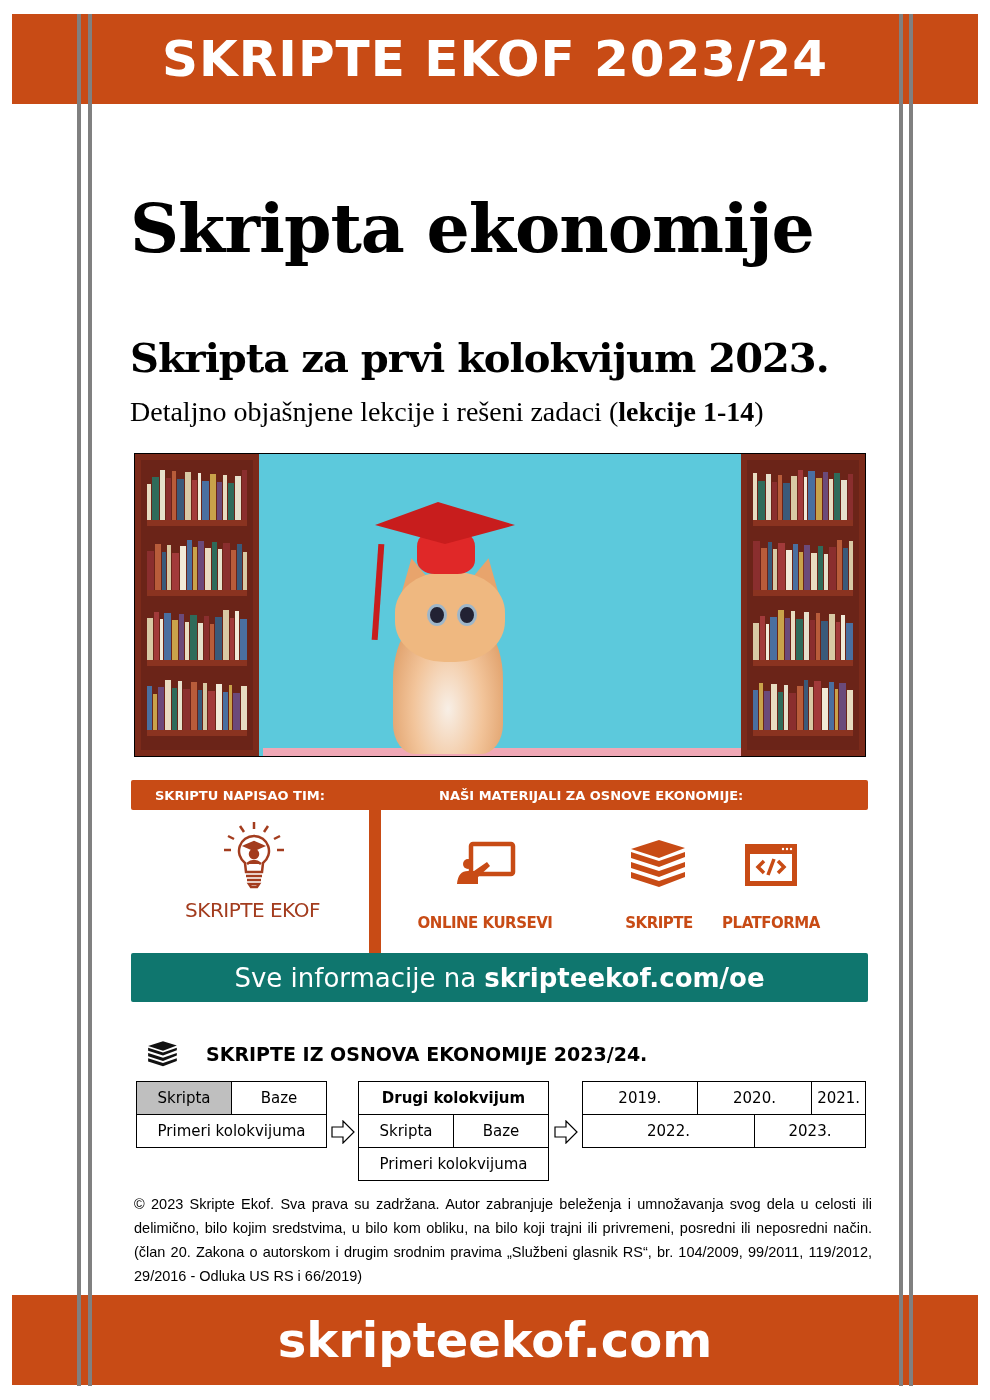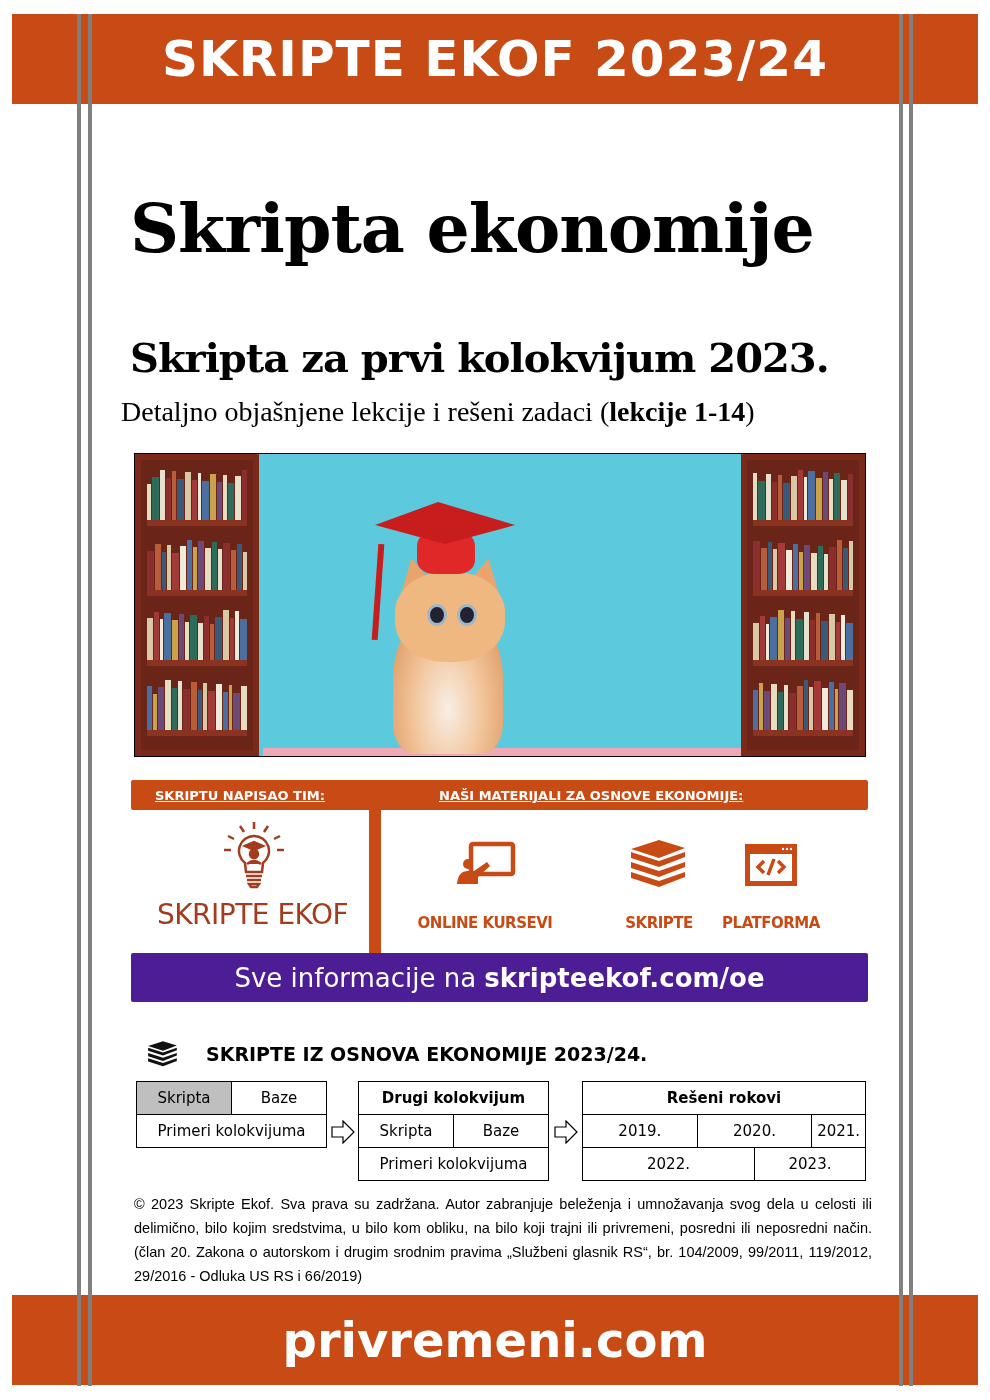--- a/index.html
+++ b/index.html
@@ -8,52 +8,52 @@
 
   .band { position: absolute; left: 12px; width: 966px; background: #c84b15; color: #fff; display: flex; align-items: center; justify-content: center; font-weight: bold; }
   .band-top { top: 14px; height: 90px; font-size: 50px; letter-spacing: 1px; }
   .band-bottom { top: 1295px; height: 90px; font-size: 48px; }
   .rule { position: absolute; width: 4px; background: #808080; top: 14px; height: 1372px; }
   .rule.l1 { left: 77px; } .rule.l2 { left: 88px; }
   .rule.r1 { left: 899px; } .rule.r2 { left: 909px; }
 
   .title { position: absolute; left: 130px; top: 188px; font-family: "DejaVu Serif", serif; font-weight: bold; font-size: 68px; letter-spacing: -1px; }
   .subtitle { position: absolute; left: 130px; top: 334px; font-family: "DejaVu Serif", serif; font-weight: bold; font-size: 40px; letter-spacing: -1px; }
-  .desc { position: absolute; left: 121px; top: 396px; font-family: "Liberation Serif", serif; font-size: 28px; }
+  .desc { position: absolute; left: 130px; top: 396px; font-family: "Liberation Serif", serif; font-size: 28px; }
   .desc b { font-weight: bold; }
 
   .hero { position: absolute; left: 134px; top: 453px; width: 732px; height: 304px; border: 1px solid #000; background: #5cc9dc; overflow: hidden; }
   .shelf { position: absolute; top: 0; width: 124px; height: 100%; background: #6b2418; border: 6px solid #7b2a1a; }
   .shelf.left { left: 0; } .shelf.right { right: 0; }
   .shelf-row { position: absolute; left: 6px; right: 6px; height: 58px; display: flex; align-items: flex-end; gap: 1px; border-bottom: 6px solid #8a3320; }
   .book { display: inline-block; height: 88%; }
   .desk { position: absolute; left: 128px; bottom: 0; width: 480px; height: 8px; background: #f0a8b6; }
   .cat-body { position: absolute; left: 258px; top: 150px; width: 110px; height: 150px; background: radial-gradient(ellipse at 50% 70%, #f8efe6 0%, #f2c49a 45%, #e0a06a 80%); border-radius: 50% 50% 20% 20%; }
   .cat-head { position: absolute; left: 260px; top: 118px; width: 110px; height: 90px; background: #efb880; border-radius: 45%; }
   .ear { position: absolute; top: 104px; width: 0; height: 0; border-left: 18px solid transparent; border-right: 18px solid transparent; border-bottom: 34px solid #e8a46c; }
   .ear.l { left: 262px; transform: rotate(-12deg); } .ear.r { left: 332px; transform: rotate(12deg); }
   .eye { position: absolute; top: 150px; width: 20px; height: 22px; border-radius: 50%; background: #223; border: 3px solid #9fb6c8; }
   .eye.l { left: 292px; } .eye.r { left: 322px; }
   .cap-top { position: absolute; left: 240px; top: 48px; width: 140px; height: 42px; background: #c81d1d; clip-path: polygon(45% 0, 100% 55%, 50% 100%, 0 55%); }
   .cap-base { position: absolute; left: 282px; top: 74px; width: 58px; height: 46px; background: #e02828; border-radius: 40% 40% 30% 30%; }
   .tassel { position: absolute; left: 240px; top: 90px; width: 6px; height: 96px; background: #c81d1d; transform: rotate(4deg); }
 
   .panel-head { position: absolute; left: 131px; top: 780px; width: 737px; height: 30px; background: #c84b15; color: #fff; font-weight: bold; font-size: 13px; border-radius: 2px; }
-  .panel-head span { position: absolute; top: 8px; text-decoration: underline; }
+  .panel-head span { position: absolute; top: 8px; }
   .panel-divider { position: absolute; left: 369px; top: 810px; width: 12px; height: 144px; background: #c84b15; }
   .logo { position: absolute; left: 140px; top: 820px; width: 225px; height: 130px; text-align: center; color: #a33c1e; }
   .logo-bulb { position: absolute; left: 82px; top: 0; width: 64px; height: 70px; }
-  .logo-name { position: absolute; left: 0; top: 78px; width: 225px; font-size: 28px; letter-spacing: -0.5px; }
+  .logo-name { position: absolute; left: 0; top: 78px; width: 225px; font-size: 20px; letter-spacing: -0.5px; }
   .logo-slogan { position: absolute; left: 0; top: 111px; width: 225px; font-family: "DejaVu Serif", serif; font-size: 11px; margin-top: 36px; }
 
   .mat { position: absolute; top: 840px; width: 150px; text-align: center; color: #c84b15; }
   .mat .ico { width: 64px; height: 48px; margin: 0 auto; }
   .mat .lbl { margin-top: 22px; font-weight: bold; font-size: 15px; letter-spacing: -0.5px; }
 
-  .info-bar { position: absolute; left: 131px; top: 953px; width: 737px; height: 49px; background: #4c1d95; color: #fff; font-size: 26px; display: flex; align-items: center; justify-content: center; border-radius: 2px; }
+  .info-bar { position: absolute; left: 131px; top: 953px; width: 737px; height: 49px; background: #0f766e; color: #fff; font-size: 26px; display: flex; align-items: center; justify-content: center; border-radius: 2px; }
   .info-bar b { font-weight: bold; margin-left: 8px; }
 
   .sec-head { position: absolute; left: 146px; top: 1038px; display: flex; align-items: center; }
   .sec-head .t { margin-left: 26px; font-weight: bold; font-size: 19px; }
 
   .grid { position: absolute; top: 1081px; border-collapse: collapse; font-size: 15px; }
   .grid td { border: 1px solid #000; height: 33px; text-align: center; }
   .grid .hd { font-weight: bold; }
   .grid .shade { background: #bfbfbf; }
   .arrow { position: absolute; top: 1120px; width: 24px; height: 24px; }
@@ -346,36 +346,33 @@
       </tr>
 </tbody>
   </table>
 
 <svg class="arrow" style="left:554px;" viewBox="0 0 24 24">
     <path d="M1 7 h11 v-6 l11 11 l-11 11 v-6 h-11 z" fill="#fff" stroke="#000" stroke-width="1.2"></path>
   </svg>
 
 <table class="grid" style="left:582px;width:284px;">
   <tbody>
-      <tr>
-        <td colspan="6" class="hd">Rešeni rokovi</td>
-      </tr>
   <tr>
     <td colspan="2" style="width:94px;">2019.</td>
     <td colspan="2" style="width:94px;">2020.</td>
     <td colspan="2">2021.</td>
   </tr>
   <tr>
     <td colspan="3">2022.</td>
     <td colspan="3">2023.</td>
   </tr>
 </tbody>
   </table>
 
 <p class="legal">© 2023 Skripte Ekof. Sva prava su zadržana. Autor zabranjuje beleženja i umnožavanja svog dela u celosti ili delimično, bilo kojim sredstvima, u bilo kom obliku, na bilo koji trajni ili privremeni, posredni ili neposredni način. (član 20. Zakona o autorskom i drugim srodnim pravima „Službeni glasnik RS“, br. 104/2009, 99/2011, 119/2012, 29/2016 - Odluka US RS i 66/2019)</p>
 
 <div class="band band-bottom">
-  <span>privremeni.com</span>
+  <span>skripteekof.com</span>
 </div>
 <div class="rule l1" style="top:1295px;height:90px;"></div>
 <div class="rule l2" style="top:1295px;height:90px;"></div>
 <div class="rule r1" style="top:1295px;height:90px;"></div>
 <div class="rule r2" style="top:1295px;height:90px;"></div>
 
 </body></html>

